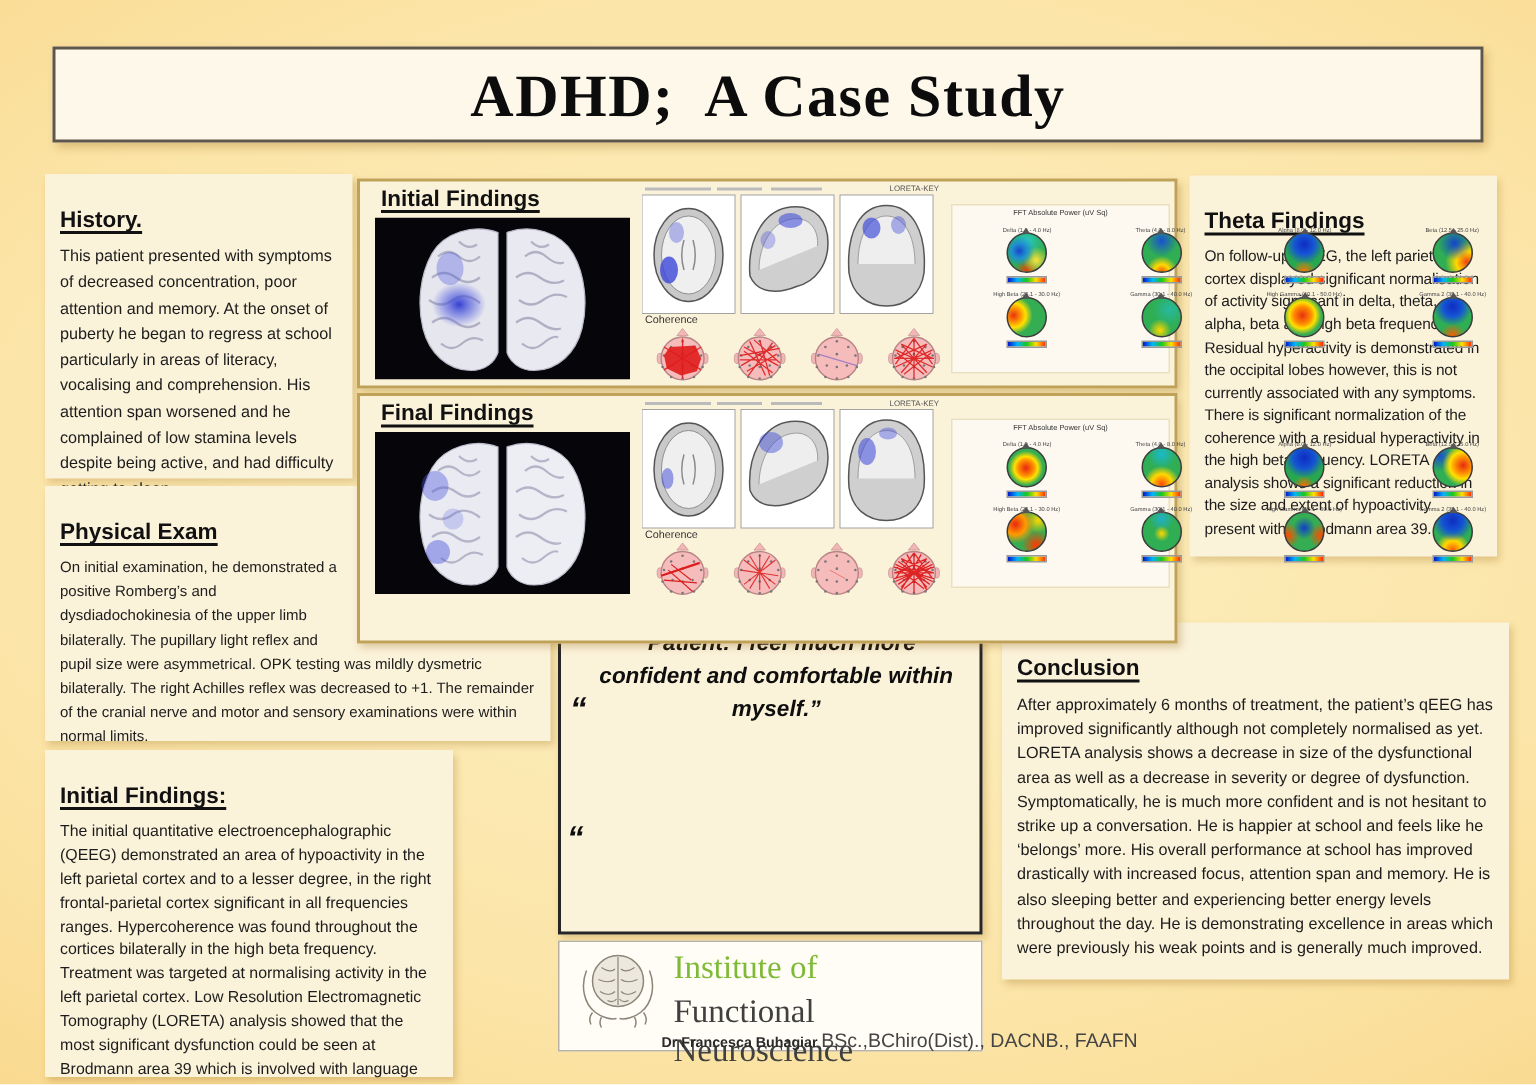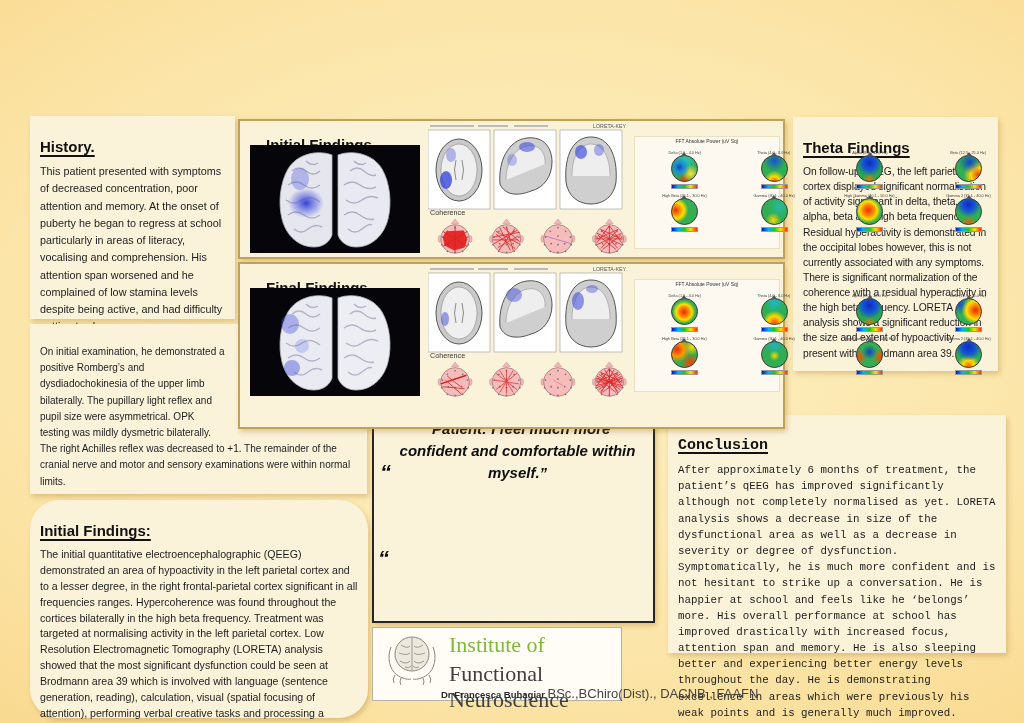--- a/index.html
+++ b/index.html
@@ -14,32 +14,32 @@
   .box{position:absolute;background:#fbf2da;box-shadow:2px 3px 5px rgba(150,100,20,.28);
     padding:20px 10px;box-sizing:border-box;z-index:1;color:#1c1c1c;}
   .box h2{margin:2px 0 8px 0;font-size:15px;font-weight:bold;color:#111;
     text-decoration:underline;text-decoration-thickness:2px;text-underline-offset:3px;}
   .box p{margin:0;line-height:1.52;}
   .b-history{left:30px;top:116px;width:205px;height:203px;}
   .b-history p{font-size:10.8px;line-height:1.6;}
   .b-physical{left:30px;top:324px;width:337px;height:170px;}
   .b-physical p{font-size:10px;line-height:1.62;}
   .wrap-spacer{float:right;width:132px;height:86px;}
-  .b-inittext{left:30px;top:500px;width:338px;height:218px;border-radius:29px;}
+  .b-inittext{left:30px;top:500px;width:272px;height:218px;}
   .b-inittext p{font-size:10.6px;line-height:1.5;}
   .b-report{left:793px;top:117px;width:205px;height:254px;}
   .b-report p{font-size:10.3px;line-height:1.47;letter-spacing:-.1px;}
-  .b-conclusion{left:668px;top:415px;width:338px;height:238px;font-family:Liberation Mono, monospace;}
+  .b-conclusion{left:668px;top:415px;width:338px;height:238px;}
   .b-conclusion p{font-size:10.8px;line-height:1.5;}
   
   .img-panel{position:absolute;left:238px;width:547px;background:#fbf2da;border:2px solid #bfa258;
     box-shadow:2px 3px 5px rgba(150,100,20,.3);box-sizing:border-box;z-index:5;}
   .p-initial{top:119px;height:140px;}
   .p-final{top:262px;height:167px;}
-  .panel-heading{position:absolute;left:14px;top:3px;margin:12px;font-size:15px;font-weight:bold;color:#111;
+  .panel-heading{position:absolute;left:14px;top:3px;margin:0;font-size:15px;font-weight:bold;color:#111;
     text-decoration:underline;text-decoration-thickness:2px;text-underline-offset:3px;}
   .brain3d{position:absolute;left:10px;top:24px;width:170px;height:108px;}
   .mri{position:absolute;left:188px;top:3px;width:198px;height:86px;}
   .loreta-key{position:absolute;right:0;top:-1px;font-size:8px;transform:scale(.66);transform-origin:right top;color:#555;white-space:nowrap;}
   .coh-label{position:absolute;left:190px;top:88px;font-size:9px;transform:scale(.8);transform-origin:left top;color:#333;}
   .coh-row{position:absolute;left:190px;top:97px;width:212px;height:40px;}
   
   .fft{position:absolute;left:394px;top:15px;width:146px;height:113px;background:#fdf9f0;border:1px solid #eadfbf;box-sizing:border-box;}
   .fft-title{width:100%;text-align:center;font-size:8px;transform:scale(.62);transform-origin:center top;color:#333;margin-top:2px;white-space:nowrap;}
   .fft-grid{display:grid;grid-template-columns:repeat(4,1fr);row-gap:3px;padding:1px 3px 0 3px;}
@@ -70,42 +70,46 @@
   
   .quote-box{position:absolute;left:372px;top:416px;width:283px;height:207px;background:#fbf2da;
     border:2px solid #262626;box-sizing:border-box;z-index:4;box-shadow:2px 3px 5px rgba(150,100,20,.28);}
   .quote-box .q{font:bold italic 15px/1.45 "Liberation Sans",sans-serif;color:#0e0e0e;text-align:center;margin:0 12px 0 20px;}
   .q1{}
   .q2{padding-top:24px;}
   .omark{position:absolute;font:bold italic 22px "Liberation Sans",sans-serif;color:#0e0e0e;}
   .om1{left:6px;top:42px;}
   .om2{left:4px;top:128px;}
   
-  .logo-box{position:absolute;left:372px;top:627px;width:250px;height:74px;background:#fffdf6;
+  .logo-box{position:absolute;left:372px;top:627px;width:283px;height:74px;background:#fffdf6;
     border:1px solid #b9b2a2;box-sizing:border-box;z-index:4;}
   .logo-art{position:absolute;left:8px;top:3px;}
   .logo-l1{position:absolute;left:76px;top:4px;font:22px "Liberation Serif",serif;color:#7fba36;}
   .logo-l2{position:absolute;left:76px;top:33px;font:22px "Liberation Serif",serif;color:#404040;}
   .credit{position:absolute;left:44px;top:58px;font-size:9px;color:#2a2a2a;white-space:nowrap;}
   .credit .cn{font-weight:bold;font-size:9.5px;padding-left:24px;}
   .credit .cq{font-size:13px;color:#444;}
 </style>
 </head>
 <body>
 
 <div class="poster">
 
+  <header class="title-banner">
+    <h1>ADHD;  A Case Study</h1>
+  </header>
 
   <section class="box b-history">
     <h2>History.</h2>
     <p>This patient presented with symptoms of decreased concentration, poor attention and memory. At the onset of puberty he began to regress at school particularly in areas of literacy, vocalising and comprehension. His attention span worsened and he complained of low stamina levels despite being active, and had difficulty getting to sleep.</p>
   </section>
 
   <section class="box b-physical">
     <div class="wrap-spacer"></div>
+    <h2>Physical Exam</h2>
     <p>On initial examination, he demonstrated a positive Romberg’s and dysdiadochokinesia of the upper limb bilaterally.  The pupillary light reflex and pupil size were asymmetrical. OPK testing was mildly dysmetric bilaterally. The right Achilles reflex was decreased to +1. The remainder of the cranial nerve and motor and sensory examinations were within normal limits.</p>
   </section>
 
   <section class="box b-inittext">
     <h2>Initial Findings:</h2>
     <p>The initial quantitative electroencephalographic (QEEG) demonstrated an area of hypoactivity in the left parietal cortex and to a lesser degree, in the right frontal-parietal cortex significant in all frequencies ranges. Hypercoherence was found throughout the cortices bilaterally in the high beta frequency. Treatment was targeted at normalising activity in the left parietal cortex. Low Resolution Electromagnetic Tomography (LORETA) analysis showed that the most significant dysfunction could be seen at Brodmann area 39 which is involved with language (sentence generation, reading), calculation, visual (spatial focusing of attention), performing verbal creative tasks and processing a sequence of actions.</p>
   </section>
 
   <section class="box b-report">
     <h2>Theta Findings</h2>

